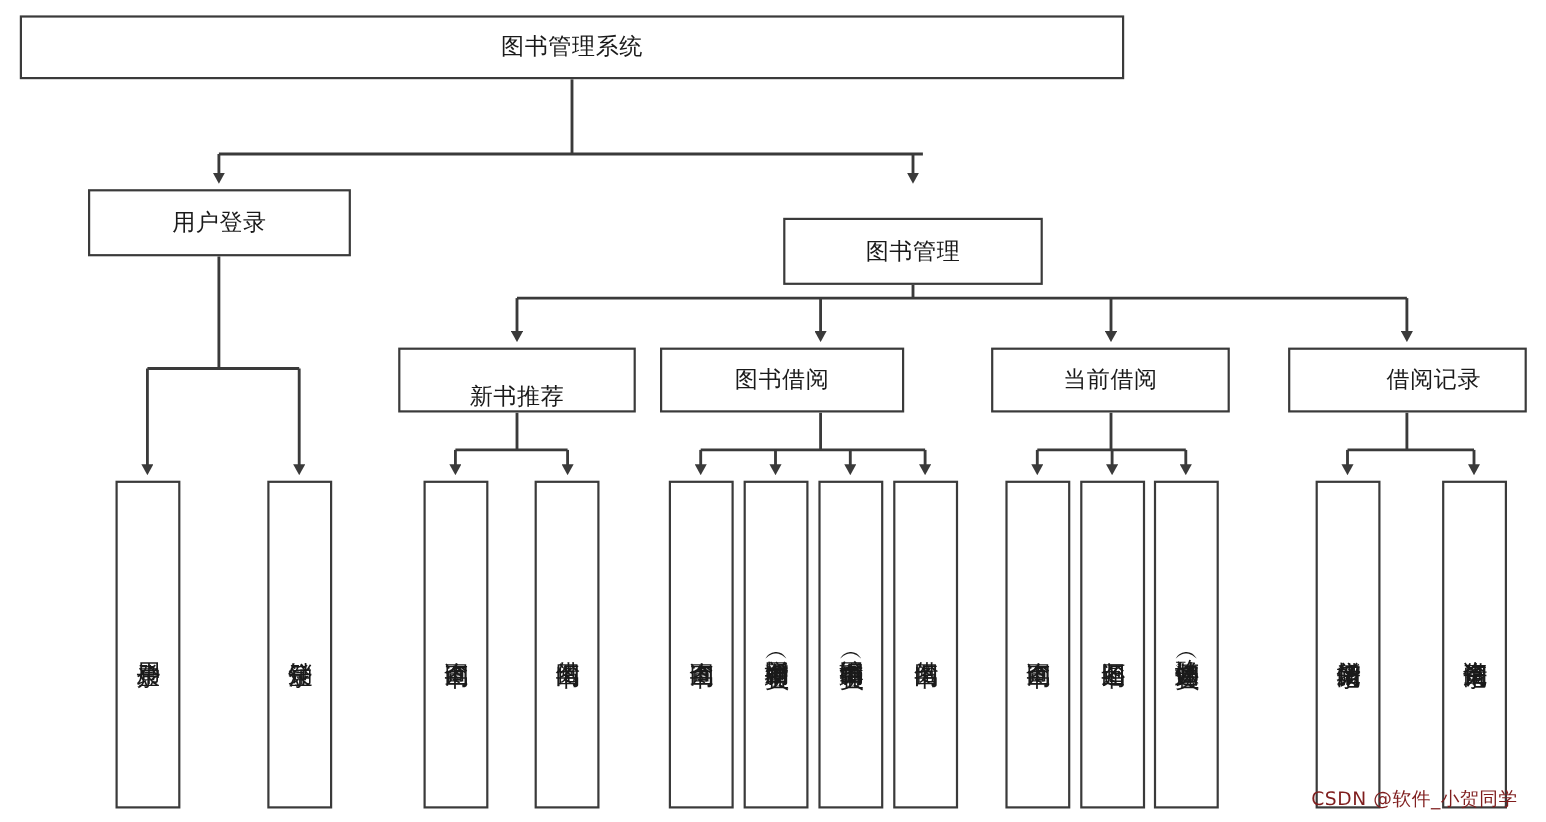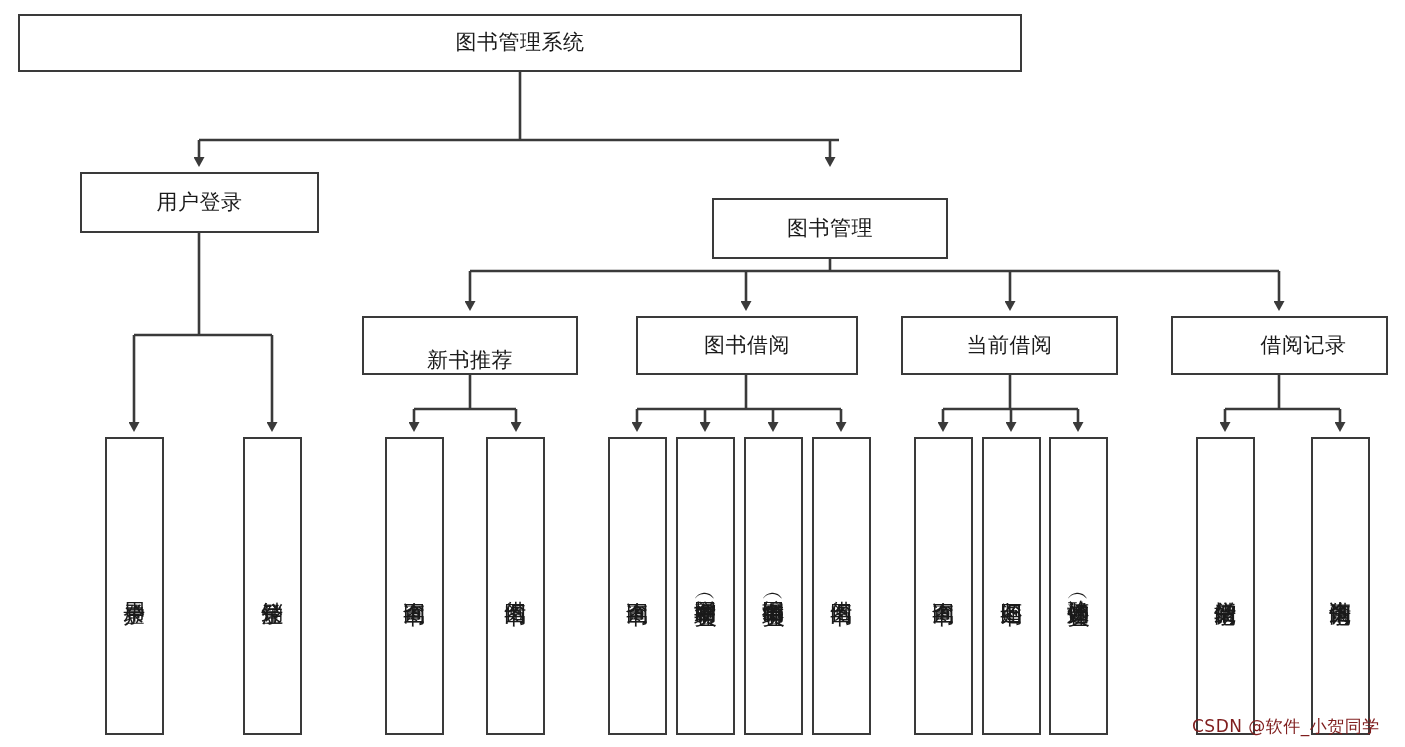--- a/index.html
+++ b/index.html
@@ -129,21 +129,21 @@
   <div class="node-box" style="left:80px; top:172px; width:239px; height:61px;">
     <span class="node-label">用户登录</span>
   </div>
   <div class="node-box" style="left:712px; top:172px; width:236px; height:61px;margin-top:26px;">
     <span class="node-label">图书管理</span>
   </div>
 
   <div class="node-box" style="left:362px; top:316px; width:216px; height:59px;align-items:flex-end;">
     <span class="node-label">新书推荐</span>
   </div>
-  <div class="node-box" style="left:636px; top:316px; width:222px; height:59px;">
+  <div class="node-box" style="left:600px; top:316px; width:222px; height:59px;">
     <span class="node-label">图书借阅</span>
   </div>
   <div class="node-box" style="left:901px; top:316px; width:217px; height:59px;">
     <span class="node-label">当前借阅</span>
   </div>
   <div class="node-box" style="left:1171px; top:316px; width:217px; height:59px;padding-left:48px;">
     <span class="node-label">借阅记录</span>
   </div>
 
   <div class="node-box vertical" style="left:105px; top:437px; width:59px; height:298px;">

